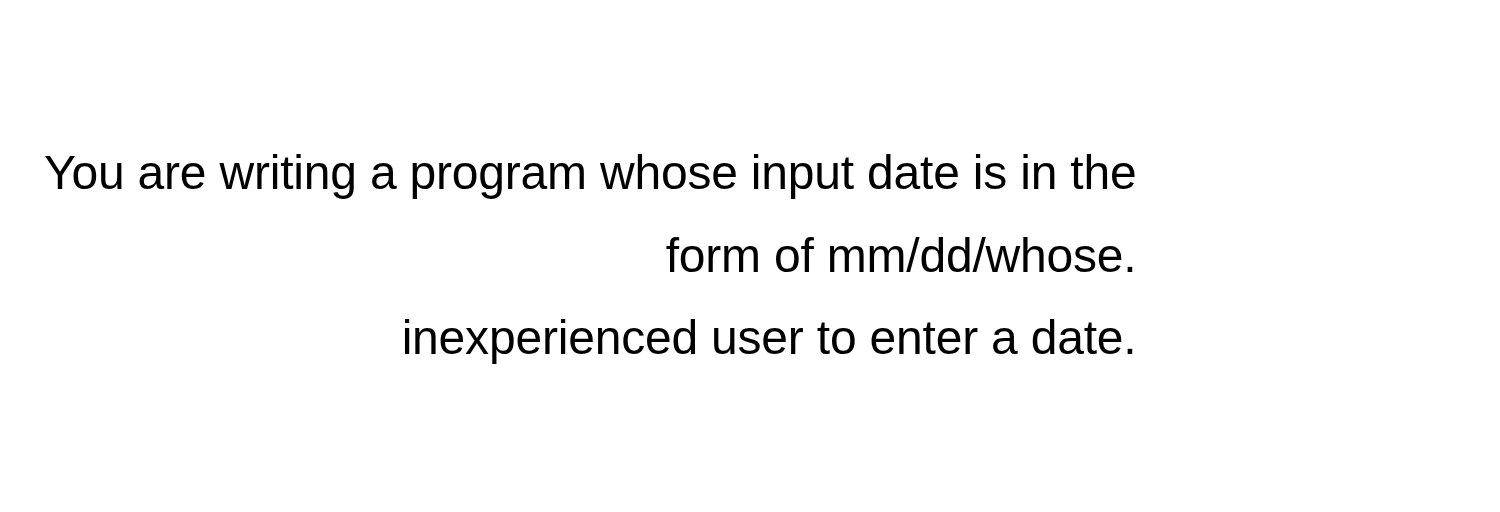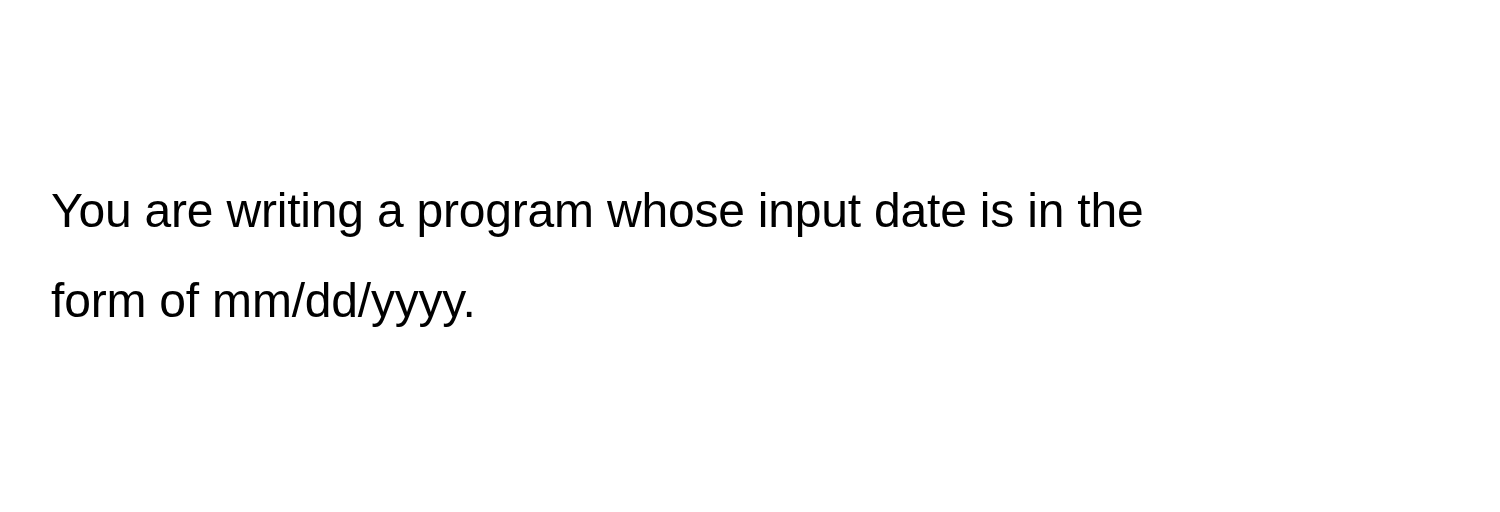--- a/index.html
+++ b/index.html
@@ -15,22 +15,24 @@
     }
     .content {
       padding: 0 44px;
       font-size: 48px;
       line-height: 1.72;
       color: #000000;
       letter-spacing: -0.2px;
       font-weight: 400;
     }
     .paragraph {
-      margin: 7px;
+      margin: 0;
+      text-align: right;
     }
   </style>
 </head>
 <body>
 
 <div class="content">
   <p class="paragraph">You are writing a program whose input date is in the</p>
-  <p class="paragraph">form of mm/dd/yyyy.</p>
+  <p class="paragraph">form of mm/dd/whose.</p>
+  <p class="paragraph">inexperienced user to enter a date.</p>
 </div>
 
 </body></html>

